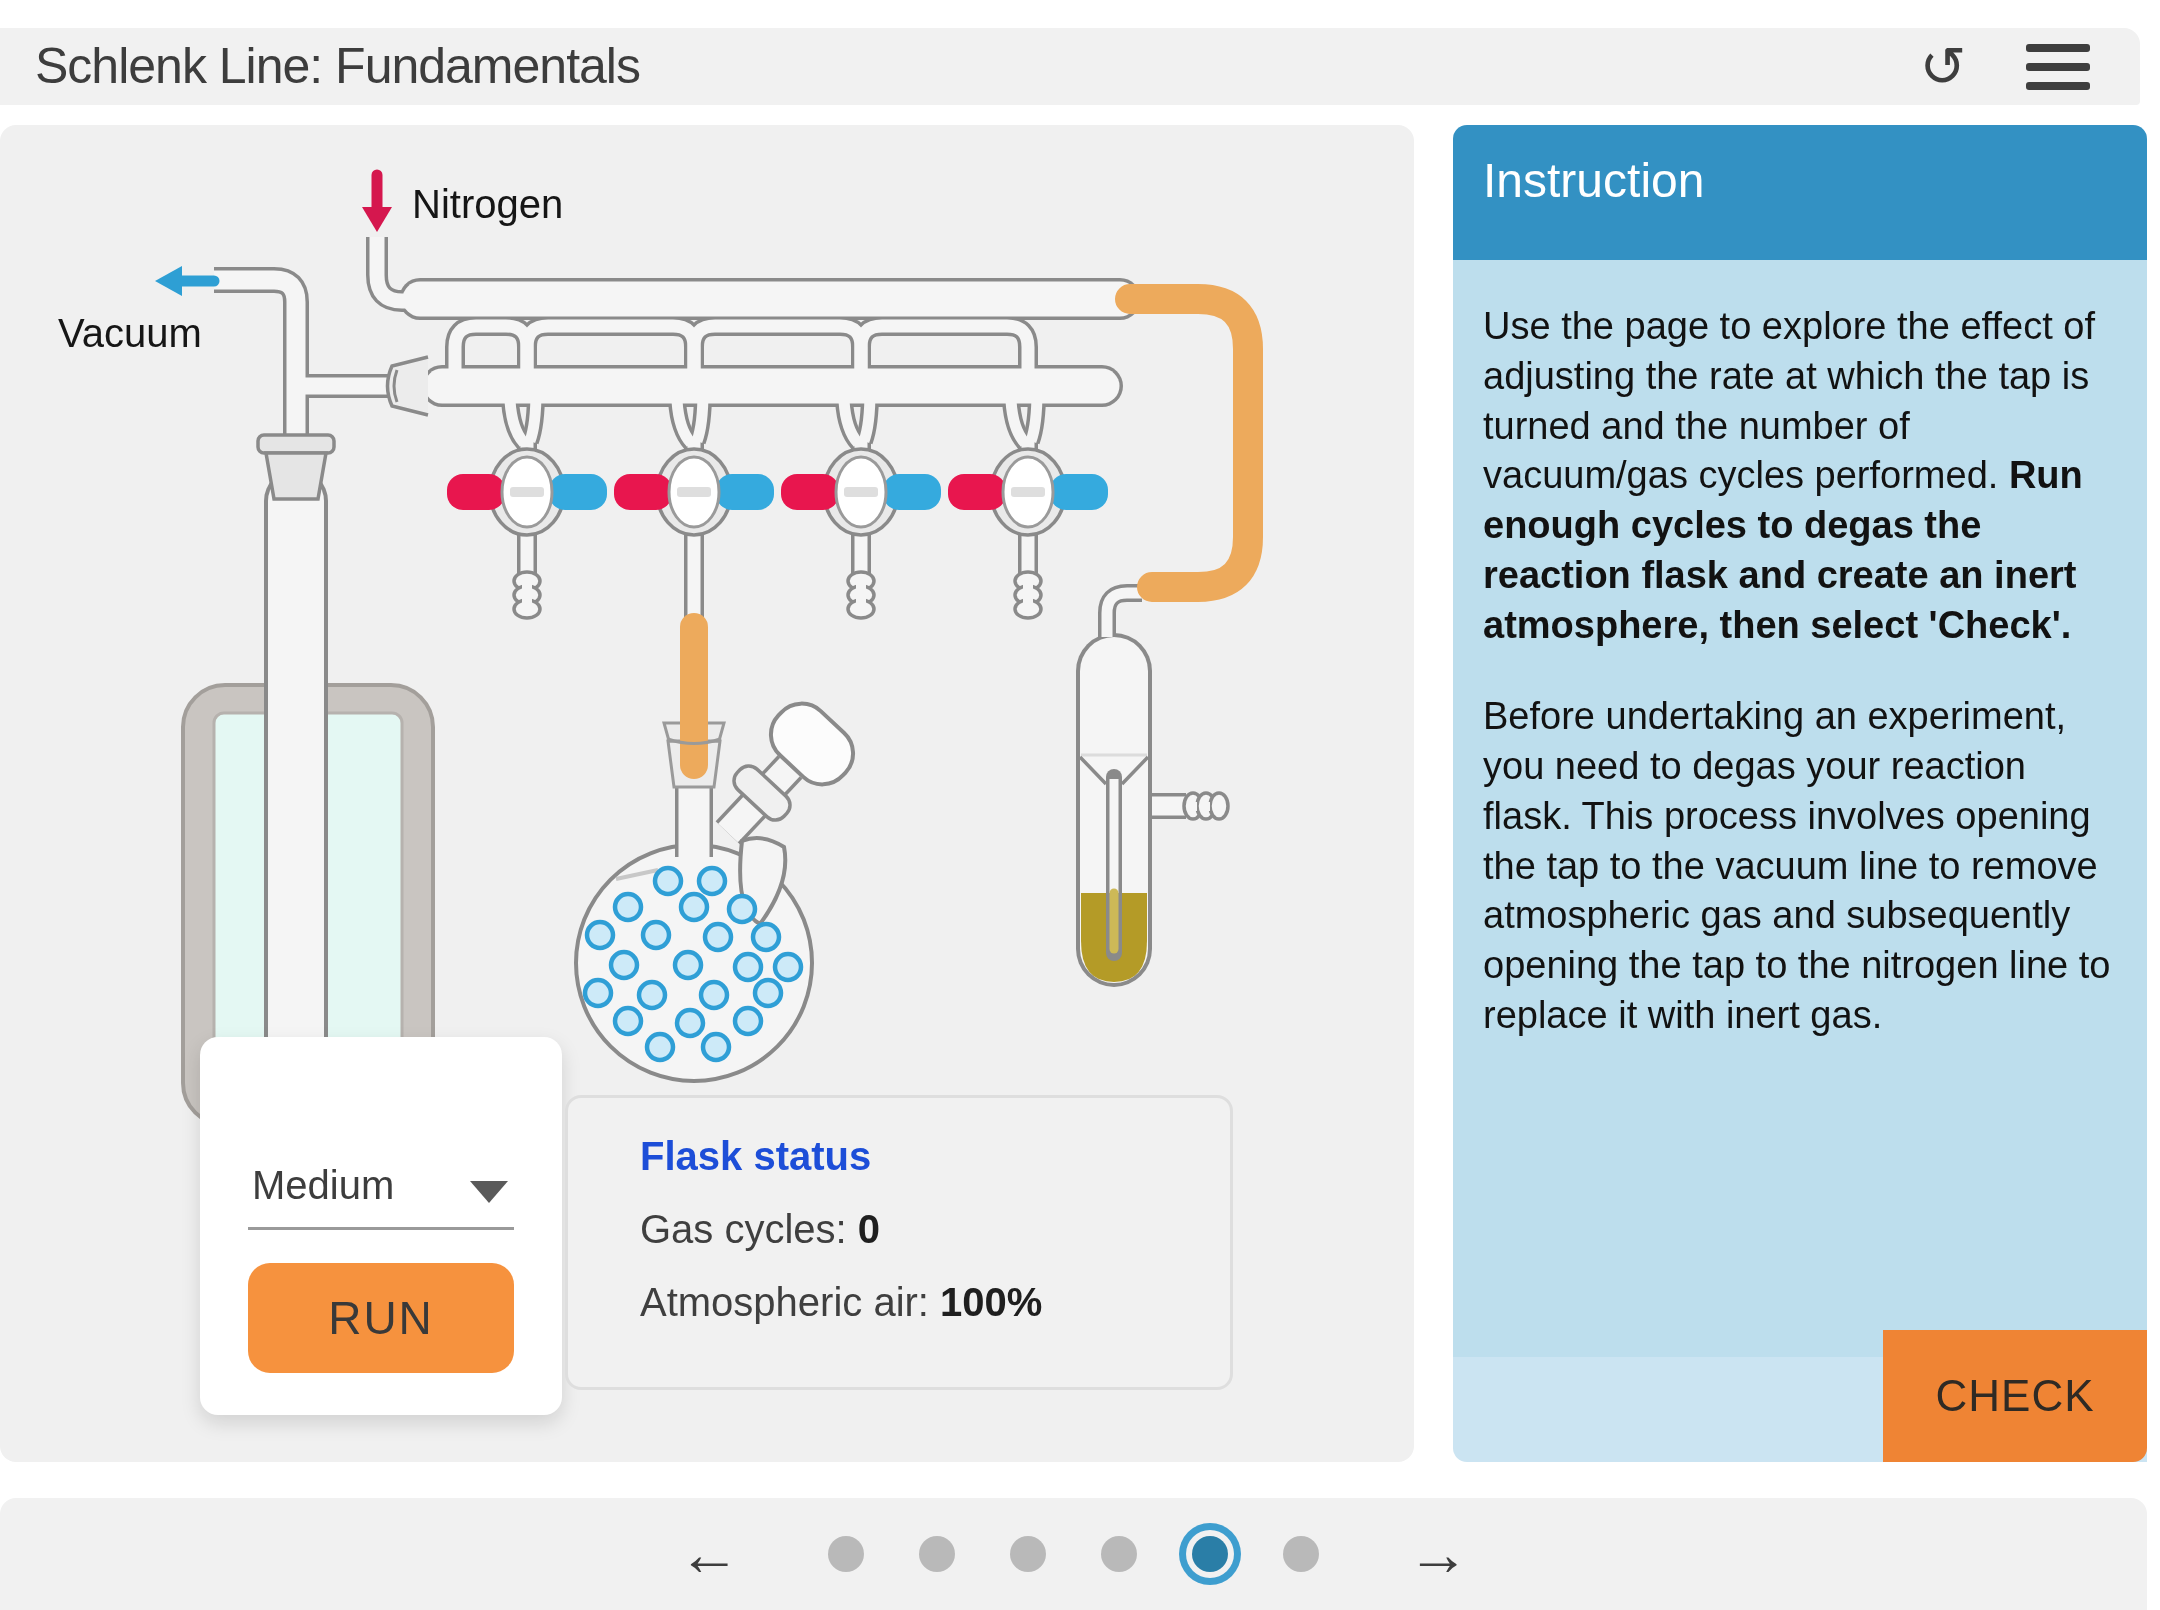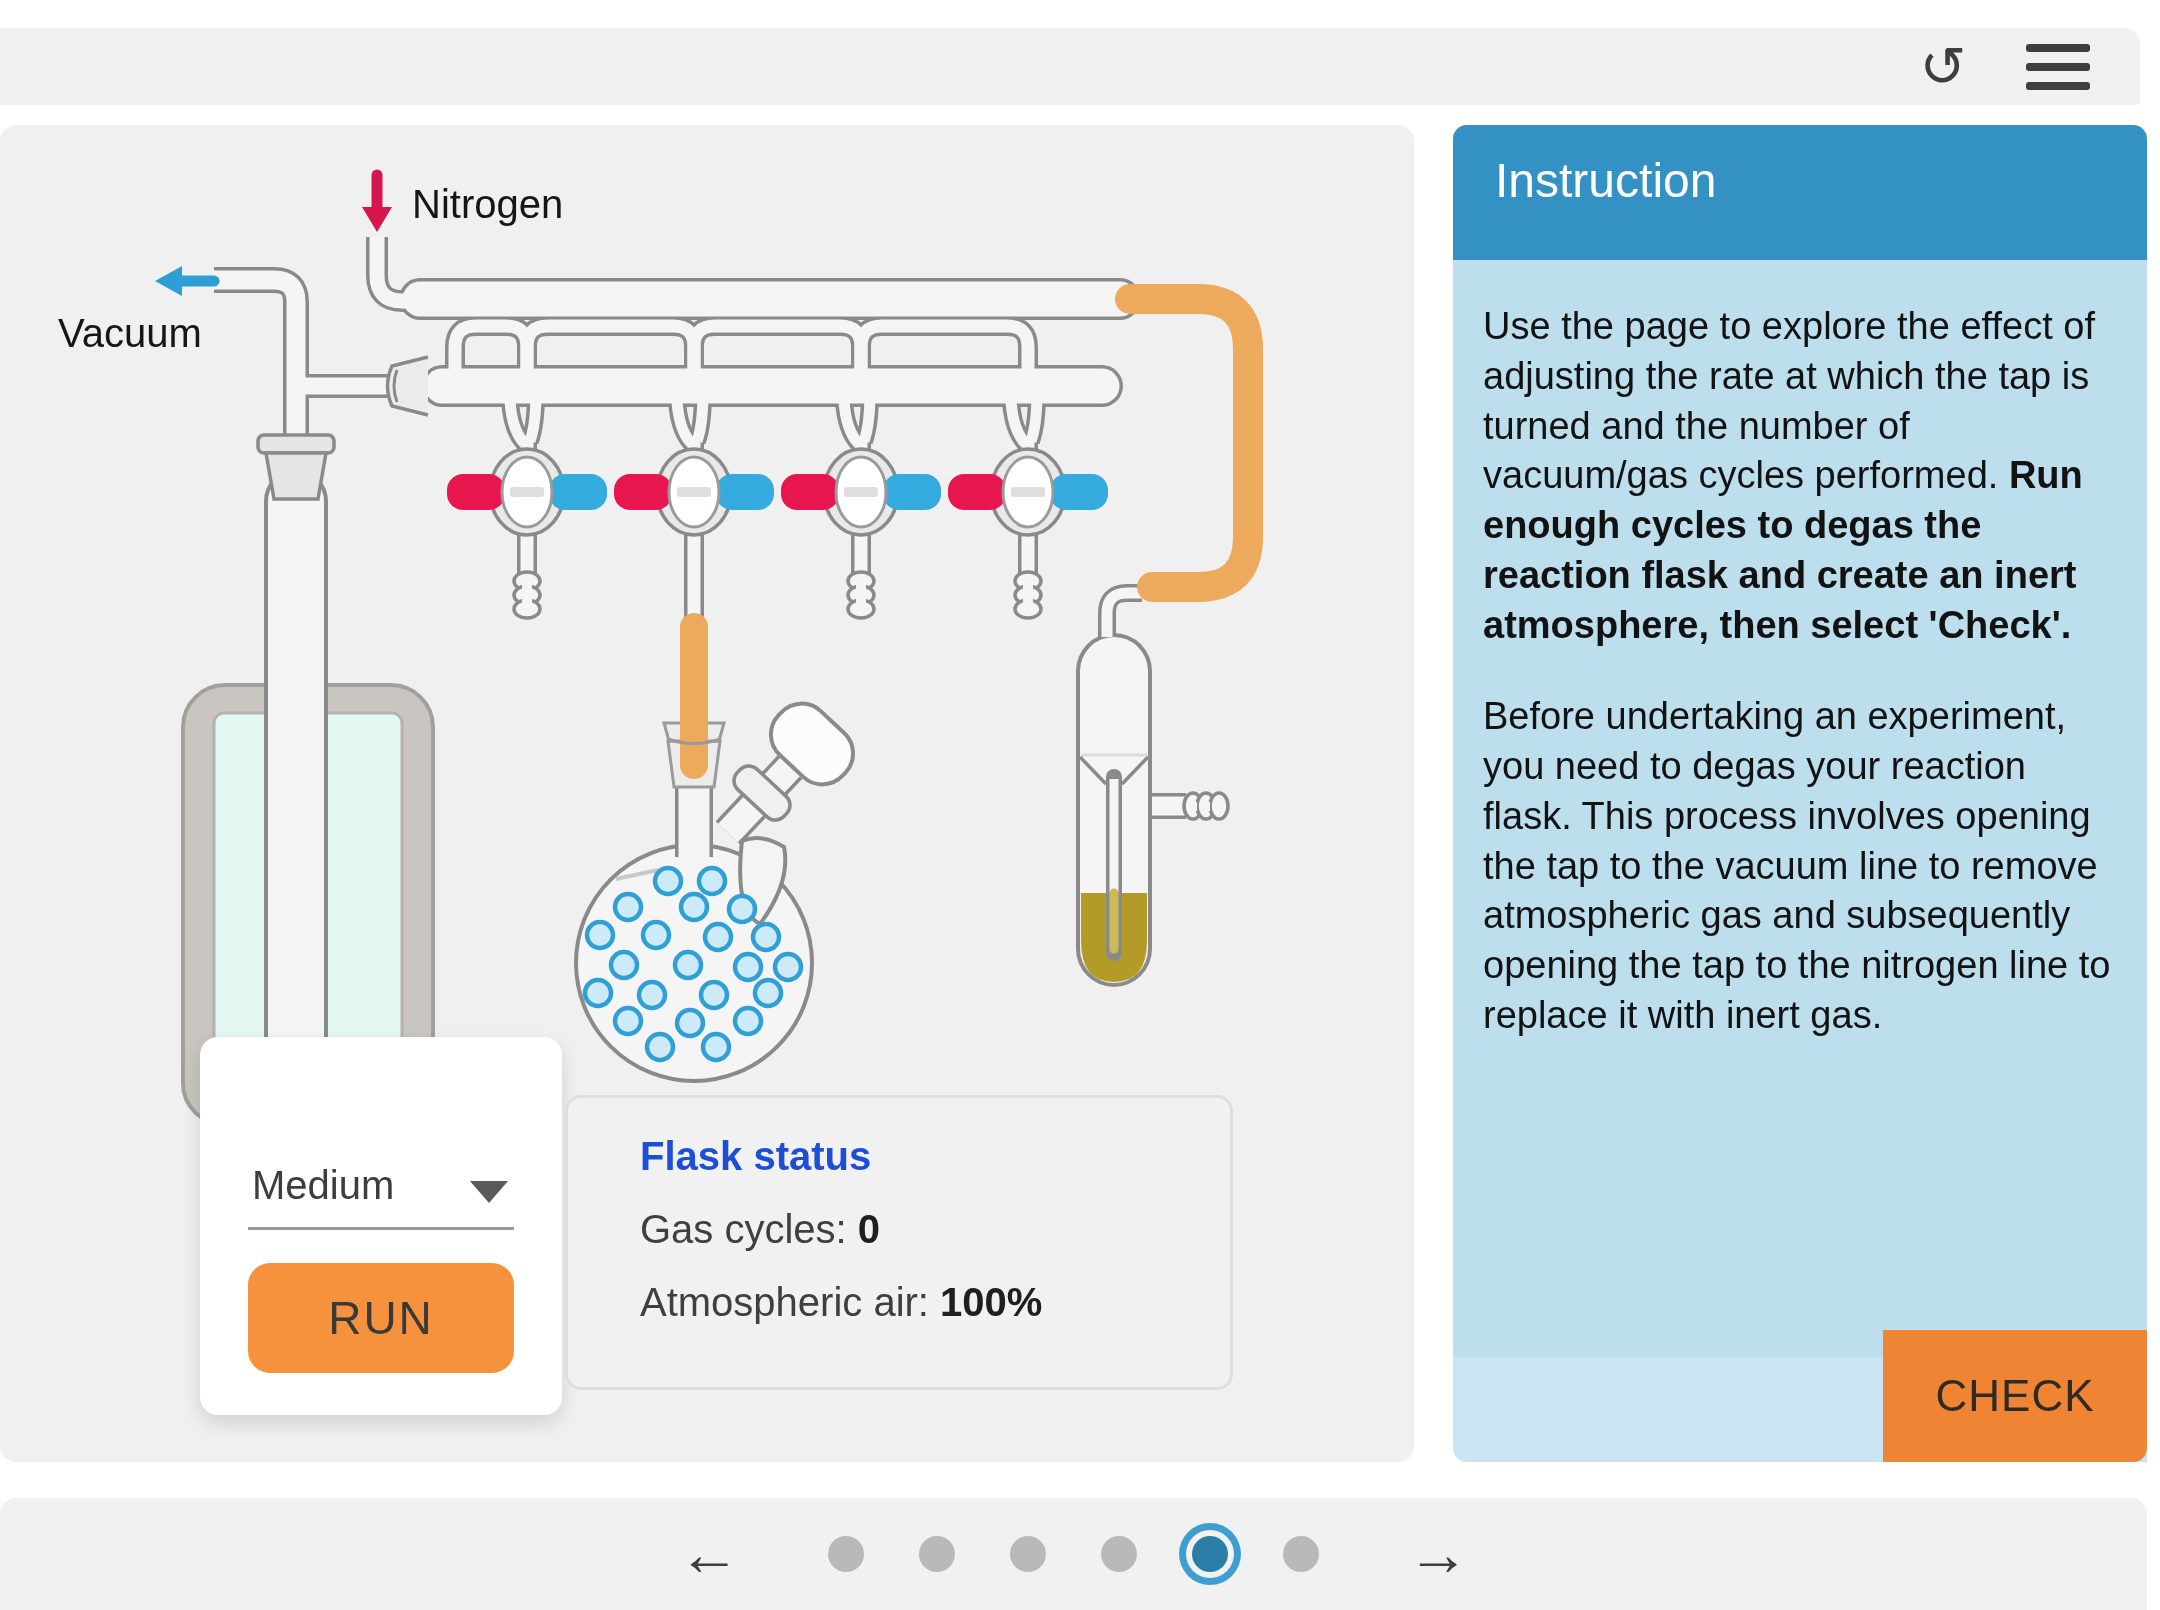--- a/index.html
+++ b/index.html
@@ -36,21 +36,21 @@
   .flask-card{position:absolute;left:565px;top:1095px;width:668px;height:295px;background:#f1f1f1;
             border:3px solid #dedede;border-radius:16px;box-sizing:border-box;}
   .flask-heading{margin:36px 0 0 72px;font-size:40px;font-weight:700;color:#1d4ed8;}
   .flask-line{margin:28px 0 0 72px;font-size:40px;color:#3f3f3f;}
   .flask-line b{color:#1f1f1f;}
 
   
   .instr{position:absolute;left:1453px;top:125px;width:694px;height:1337px;}
   .instr-header{position:absolute;left:0;top:0;width:100%;height:135px;background:#3391c3;
             border-top-left-radius:14px;border-top-right-radius:14px;}
-  .instr-header-title{margin:28px 0 0 42px;font-size:48px;color:#ffffff;}
+  .instr-header-title{margin:28px 0 0 30px;font-size:48px;color:#ffffff;}
   .instr-body{position:absolute;left:0;top:135px;width:100%;height:1097px;background:#bddeed;box-sizing:border-box;
             padding:42px 36px 0 30px;font-size:38px;line-height:1.31;color:#121212;}
   .instr-body p{margin:0 0 42px 0;}
   .instr-footer{position:absolute;left:0;top:1232px;width:100%;height:105px;background:#cbe4f2;
             border-bottom-left-radius:14px;}
   .check-btn{position:absolute;right:0;bottom:0;width:264px;height:132px;background:#ef8434;border:none;
             border-bottom-right-radius:14px;font-size:44px;color:#2f2a24;font-family:"Liberation Sans",sans-serif;
             letter-spacing:1px;cursor:pointer;}
 
   
@@ -61,20 +61,21 @@
   .dots{display:flex;align-items:center;gap:55px;margin:0 28px;}
   .dot{width:36px;height:36px;border-radius:50%;background:#b9b9b9;cursor:pointer;}
   .dot.active{background:#2a7ea7;box-shadow:0 0 0 6px #f1f1f1,0 0 0 13px #3e9ecf;}
 </style>
 </head>
 <body>
 
 <div class="page">
 
   <div class="topbar">
+    <div class="topbar-title">Schlenk Line: Fundamentals</div>
     <button class="reset-btn">
       <span>↺</span>
     </button>
     <div class="menu-btn">
       <div class="menu-bar b1"></div>
       <div class="menu-bar b2"></div>
       <div class="menu-bar b3"></div>
     </div>
   </div>
 

